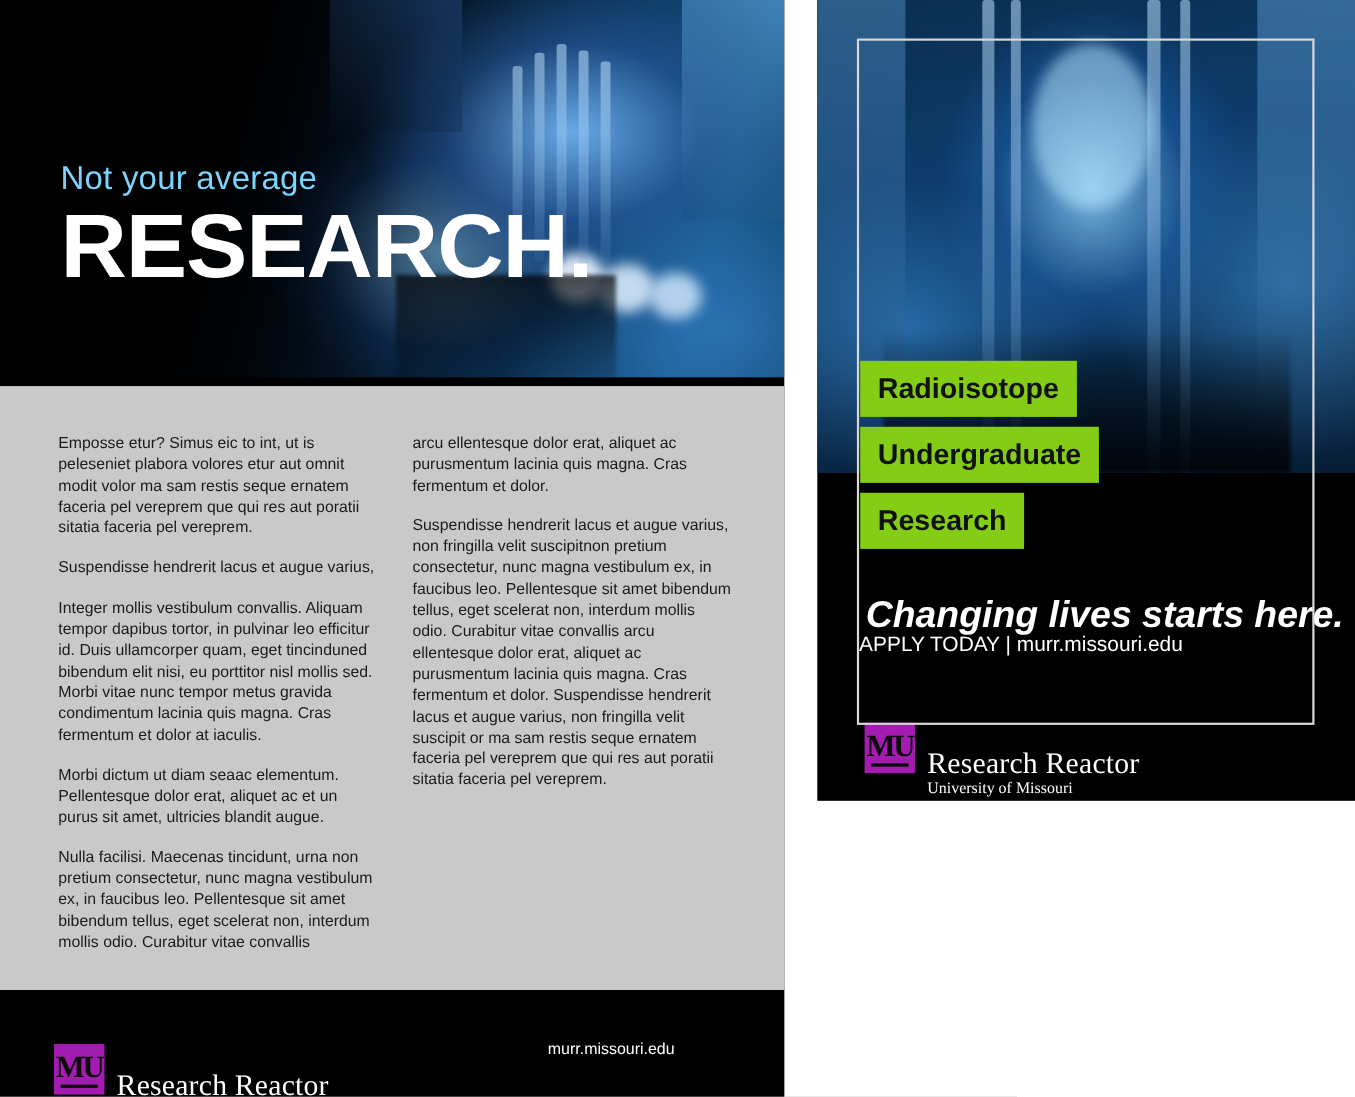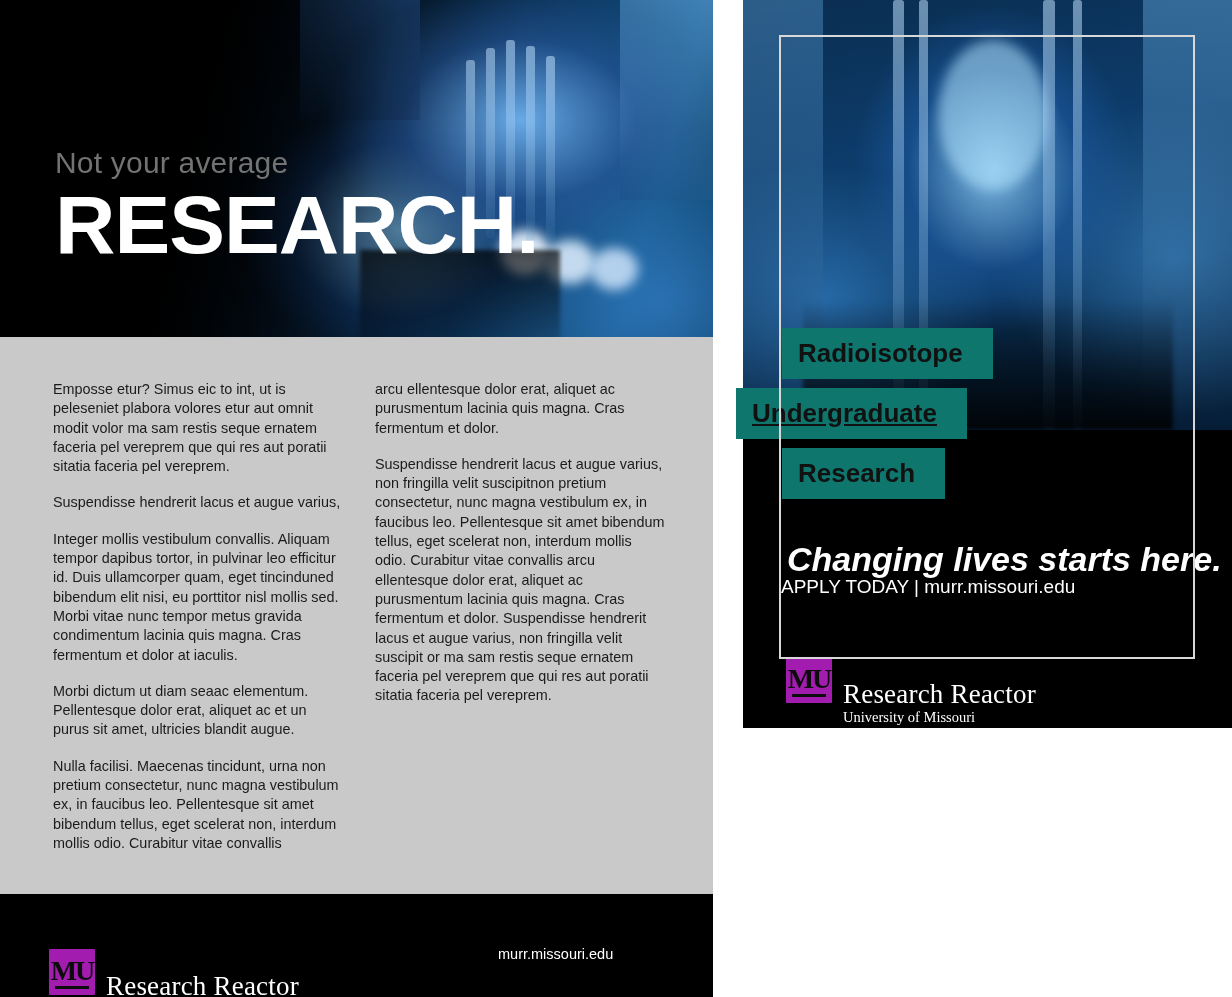--- a/index.html
+++ b/index.html
@@ -66,21 +66,21 @@
     background: linear-gradient(100deg, rgba(0,0,0,0.97) 0%, rgba(0,0,0,0.93) 22%, rgba(0,0,0,0.55) 38%, rgba(0,0,0,0.12) 52%, rgba(0,0,0,0) 68%);
   }
   #left-headline {
     position: absolute;
     left: 55px;
     top: 148px;
     z-index: 5;
   }
   #left-kicker {
     font-size: 30px;
-    color: #737373;
+    color: #7dd3fc;
     letter-spacing: 0.2px;
     line-height: 1;
     font-weight: 400;
   }
   #left-title {
     font-size: 82px;
     line-height: 0.96;
     color: #ffffff;
     font-weight: 700;
     letter-spacing: -1px;
@@ -88,21 +88,21 @@
     font-family: "Liberation Sans", sans-serif;
     font-stretch: condensed;
     transform: scaleX(1.02);
     transform-origin: left center;
   }
 
   
   #left-body {
     position: absolute;
     left: 0;
-    top: 337px;
+    top: 351px;
     width: 713px;
     height: 557px;
     background: #c9c9c9;
   }
   #left-columns {
     position: absolute;
     left: 53px;
     top: 43px;
     width: 612px;
     display: flex;
@@ -216,31 +216,31 @@
     left: 779px;
     top: 35px;
     width: 412px;
     height: 620px;
     border: 2px solid #d8d8d8;
     z-index: 20;
     pointer-events: none;
   }
   .tagbox {
     position: absolute;
-    background: #0f766e;
+    background: #84cc16;
     color: #111111;
     font-weight: 700;
     font-size: 26px;
     line-height: 1;
-    padding: 12px 30px 13px 16px;
+    padding: 12px 16px 13px 16px;
     white-space: nowrap;
     z-index: 12;
   }
   #tag-1 { left: 782px; top: 328px; }
-  #tag-2 { left: 736px; top: 388px; text-decoration: underline; }
+  #tag-2 { left: 782px; top: 388px; }
   #tag-3 { left: 782px; top: 448px; }
 
   #right-tagline {
     position: absolute;
     left: 787px;
     top: 540px;
     font-size: 34px;
     font-style: italic;
     font-weight: 700;
     color: #ffffff;

